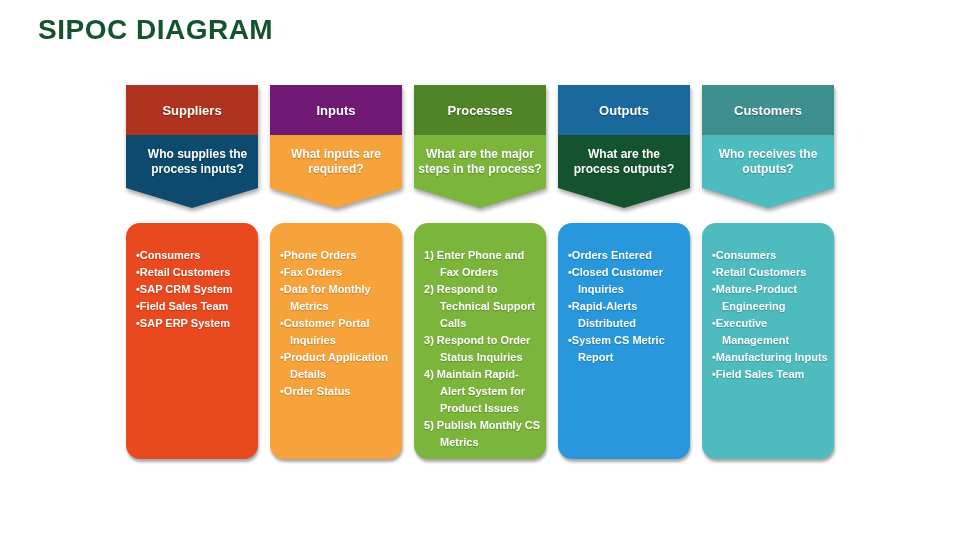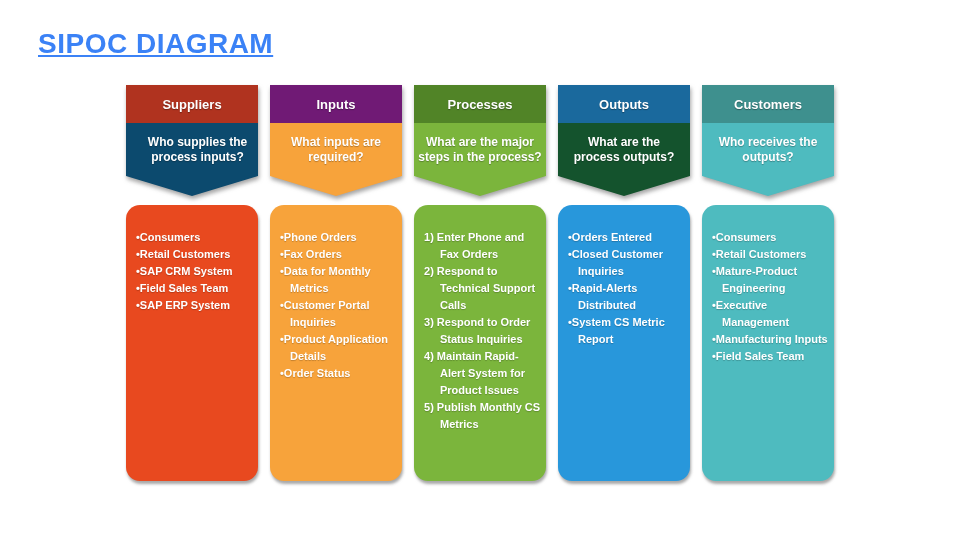--- a/index.html
+++ b/index.html
@@ -6,57 +6,56 @@
   body {
     width:960px; height:540px;
     background:#ffffff;
     font-family:"Liberation Sans", sans-serif;
     position:relative;
     overflow:hidden;
   }
   .slide { position:absolute; inset:0; background:#ffffff; }
 
   .slide-title {
-    position:absolute; left:38px; top:28px;
-    font-size:28px; font-weight:700; color:#3b82f6;
+    position:absolute; left:38px; top:14px;
+    font-size:28px; font-weight:700; color:#14532d;
     letter-spacing:0.5px;
-    text-decoration:underline;
   }
 
   .columns {
     position:absolute; left:126px; top:85px;
     display:flex; gap:12px;
   }
   .column { width:132px; display:flex; flex-direction:column; }
 
   
   .banner { filter:drop-shadow(1px 3px 2px rgba(90,90,90,0.55)); }
   .banner-shape {
     clip-path: polygon(0 0, 100% 0, 100% calc(100% - 20px), 50% 100%, 0 calc(100% - 20px));
   }
   .band-header {
-    height:38px;
+    height:50px;
     display:flex; align-items:center; justify-content:center;
     color:#ffffff; font-size:13px; font-weight:700;
     text-shadow:0 1px 1px rgba(0,0,0,0.35);
   }
   .band-question {
     height:73px; padding-bottom:20px; box-sizing:content-box;
     height:53px;
     display:flex; align-items:center; justify-content:center;
     text-align:center;
     color:#ffffff; font-size:12px; font-weight:700; line-height:1.25;
     white-space:pre-line;
     text-shadow:0 1px 1px rgba(0,0,0,0.28);
   }
 
   
   .card {
-    margin-top:9px;
-    height:276px; box-sizing:border-box;
+    margin-top:15px;
+    height:236px; box-sizing:border-box;
     border-radius:14px;
     padding:24px 4px 8px 10px;
     box-shadow:1px 3px 3px rgba(110,110,110,0.6);
     color:#ffffff;
   }
   .item {
     font-size:11px; font-weight:700; line-height:17px;
     text-shadow:0 1px 1px rgba(0,0,0,0.22);
   }
   .list-bullet .item { padding-left:10px; text-indent:-10px; }

